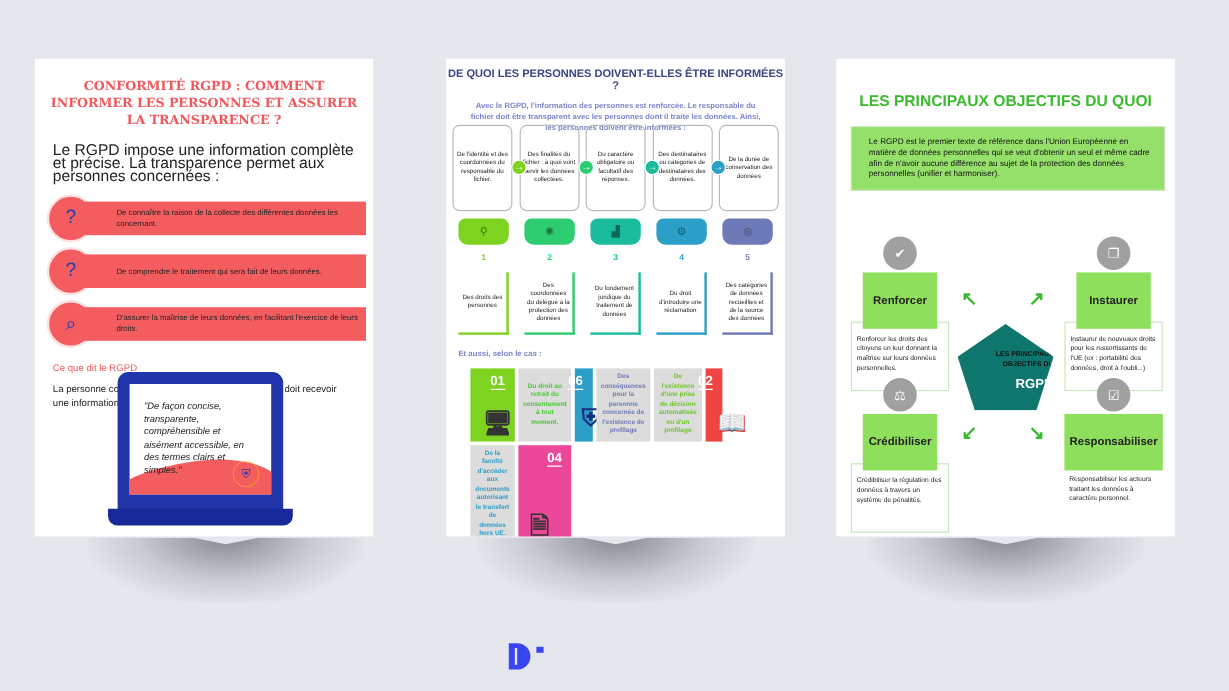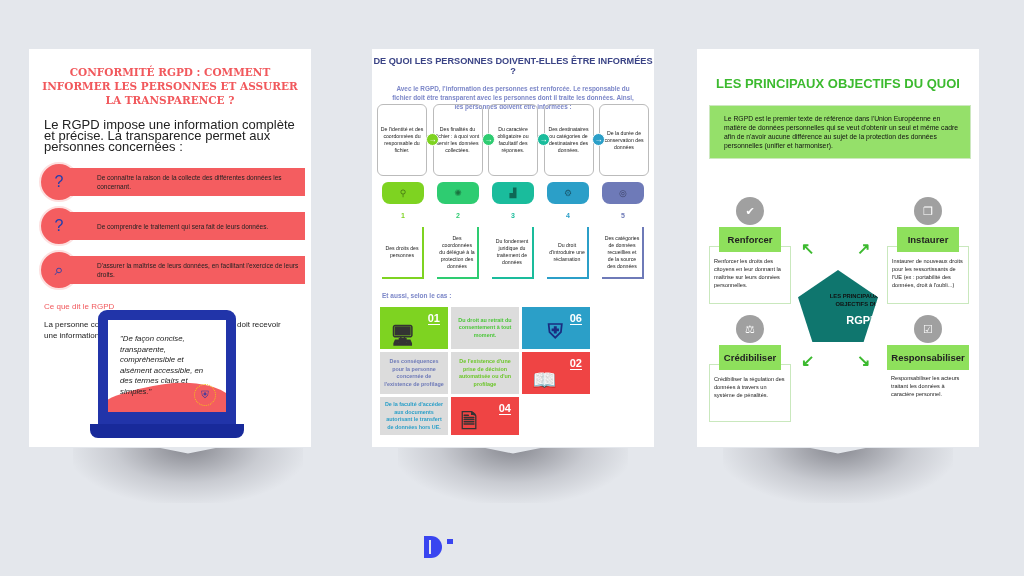--- a/index.html
+++ b/index.html
@@ -30,31 +30,31 @@
 #p2 .intro{color:#7b86c8;font-weight:bold;font-size:6.4px;line-height:9px;text-align:center;margin:8px 18px 0}
 .steps{position:absolute;left:5px;top:55px;width:272px;height:72px;display:flex;justify-content:space-between}
 .step{width:50px;height:72px;border:1px solid #bbb;border-radius:6px;display:flex;align-items:center;justify-content:center;text-align:center;font-size:5.2px;line-height:7px;padding:2px;color:#222}
 .arrow{position:absolute;top:29px;width:13px;height:13px;border-radius:50%;font-size:8px;color:#fff;display:flex;align-items:center;justify-content:center;border:1px solid #fff}
 .tabs{position:absolute;left:10px;top:133px;width:262px;display:flex;justify-content:space-between}
 .tab{width:42px;text-align:center}
 .tab .hd{height:22px;border-radius:6px 6px 8px 8px;display:flex;align-items:center;justify-content:center;font-size:9px;color:rgba(0,0,0,.45)}
 .tab .num{margin:6px auto 0;width:11px;height:11px;border-radius:50%;font-size:7px;font-weight:bold;display:flex;align-items:center;justify-content:center;background:#fff}
 .tab .card{margin-top:6px;height:52px;border-right:2px solid;border-bottom:2px solid;display:flex;align-items:center;justify-content:center;font-size:5.2px;line-height:7px;padding:2px;color:#222}
 #p2 .sub{position:absolute;left:10px;top:243px;color:#7b86c8;font-weight:bold;font-size:6.5px}
-.grid{position:absolute;left:8px;top:258px;width:210px;height:128px;display:grid;grid-template-columns:repeat(3,1fr);grid-template-rows:1fr 1fr;gap:3px}
+.grid{position:absolute;left:20px;top:258px;width:210px;height:128px;display:grid;grid-template-columns:repeat(6,1fr);grid-template-rows:1fr 1fr;gap:3px}
 .cell{display:flex;align-items:center;justify-content:center;text-align:center;font-weight:bold;font-size:5.4px;line-height:7.5px;padding:4px;position:relative}
 .cell .n{position:absolute;right:8px;top:5px;color:#fff;font-size:11px;font-weight:bold;border-bottom:1.5px solid #fff;line-height:12px}
 .cell .ic{font-size:20px;position:absolute;left:10px;bottom:10px;color:#333}
 
 #p3{left:697px}
 #p3 .title{color:#3cba2f;font-weight:bold;font-size:13px;text-align:center;margin-top:27px}
 #p3 .box{margin:14px 8px 0 12px;background:#95e06a;padding:8px 10px 8px 14px;font-size:6.8px;line-height:9px;color:#111;border:1px solid #cde8c0}
 .obj{position:absolute;width:82px}
 .obj .circ{width:28px;height:28px;border-radius:50%;background:#a0a0a0;margin:0 auto;display:flex;align-items:center;justify-content:center;font-size:11px;color:#fff}
-.obj .lab{background:#8ee05c;font-size:9.5px;font-weight:bold;text-align:center;padding:7px 0;margin:2px 10px 0;position:relative;z-index:2;color:#222}
+.obj .lab{background:#8ee05c;font-size:9.5px;font-weight:bold;text-align:center;padding:18px 0;margin:2px 10px 0;position:relative;z-index:2;color:#222}
 .obj .desc{border:1px solid #c9e8bd;margin-top:-6px;padding:10px 4px 4px 4px;font-size:5.6px;line-height:8px;height:58px;color:#222}
 .pent{position:absolute;left:101px;top:221px;width:80px;height:72px;background:#0f766e;clip-path:polygon(50% 0,100% 38%,82% 100%,18% 100%,0 38%);color:#111;text-align:right}
 .pent .a{font-size:5.8px;font-weight:bold;line-height:8px;margin-top:22px}
 .pent .b{font-size:11px;font-weight:bold;color:#fff;margin-top:6px}
 .curve{position:absolute;font-size:16px;color:#3cba2f;font-weight:bold}
 
 .logo{position:absolute;left:424px;top:536px;display:flex;align-items:center;gap:5px}
 .logo .mk{width:18px;height:22px;background:#3945f0;border-radius:0 11px 11px 0;position:relative}
 .logo .mk::after{content:"";position:absolute;left:5px;top:4px;width:2px;height:14px;background:#e4e7ec}
 .logo .tx{font-size:17px;letter-spacing:1.2px;color:#1a1a1a}
@@ -143,21 +143,21 @@
         <span class="n">06</span>
         <span class="ic" style="left:38%;bottom:14px;color:#1a2c80">⛨</span>
       </div>
     <div class="cell" style="background:#dcdcdc;color:#6e7ab8">Des conséquences pour la personne concernée de l'existence de profilage</div>
     <div class="cell" style="background:#dcdcdc;color:#6cc62a">De l'existence d'une prise de décision automatisée ou d'un profilage</div>
     <div class="cell" style="background:#ef4444">
         <span class="n">02</span>
         <span class="ic">📖</span>
       </div>
     <div class="cell" style="background:#dcdcdc;color:#2b9fc8">De la faculté d'accéder aux documents autorisant le transfert de données hors UE.</div>
-    <div class="cell" style="background:#ef4444">
+    <div class="cell" style="background:#ec4899">
         <span class="n">04</span>
         <span class="ic">🗎</span>
       </div>
   </div>
 </div>
 <div class="shadow" style="left:398px"></div>
 
 <div class="doc" id="p3">
   <div class="title">LES PRINCIPAUX OBJECTIFS DU QUOI</div>
   <div class="box">Le RGPD est le premier texte de référence dans l'Union Européenne en matière de données personnelles qui se veut d'obtenir un seul et même cadre afin de n'avoir aucune différence au sujet de la protection des données personnelles (unifier et harmoniser).</div>

